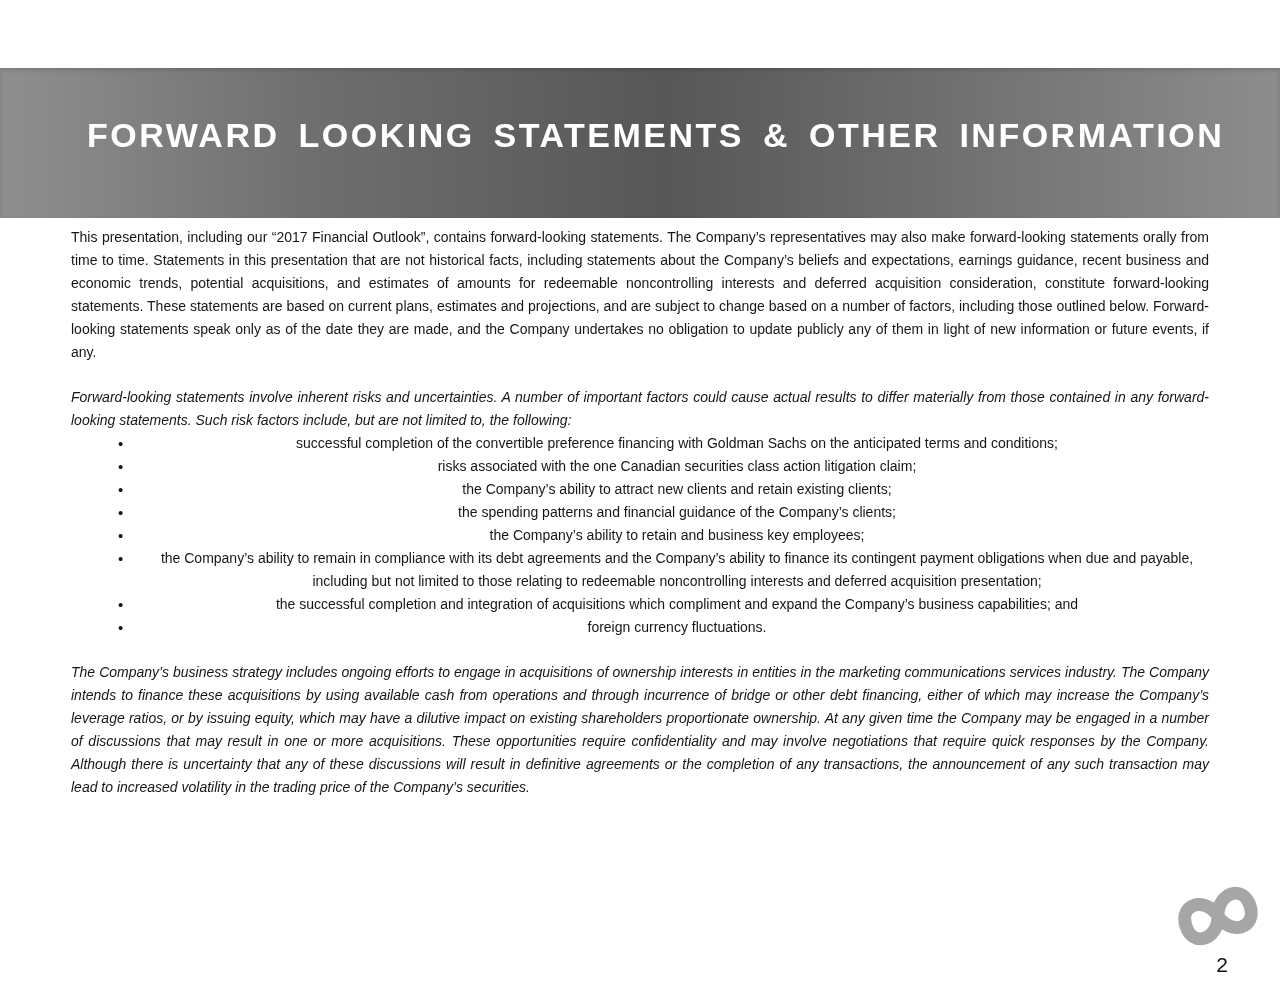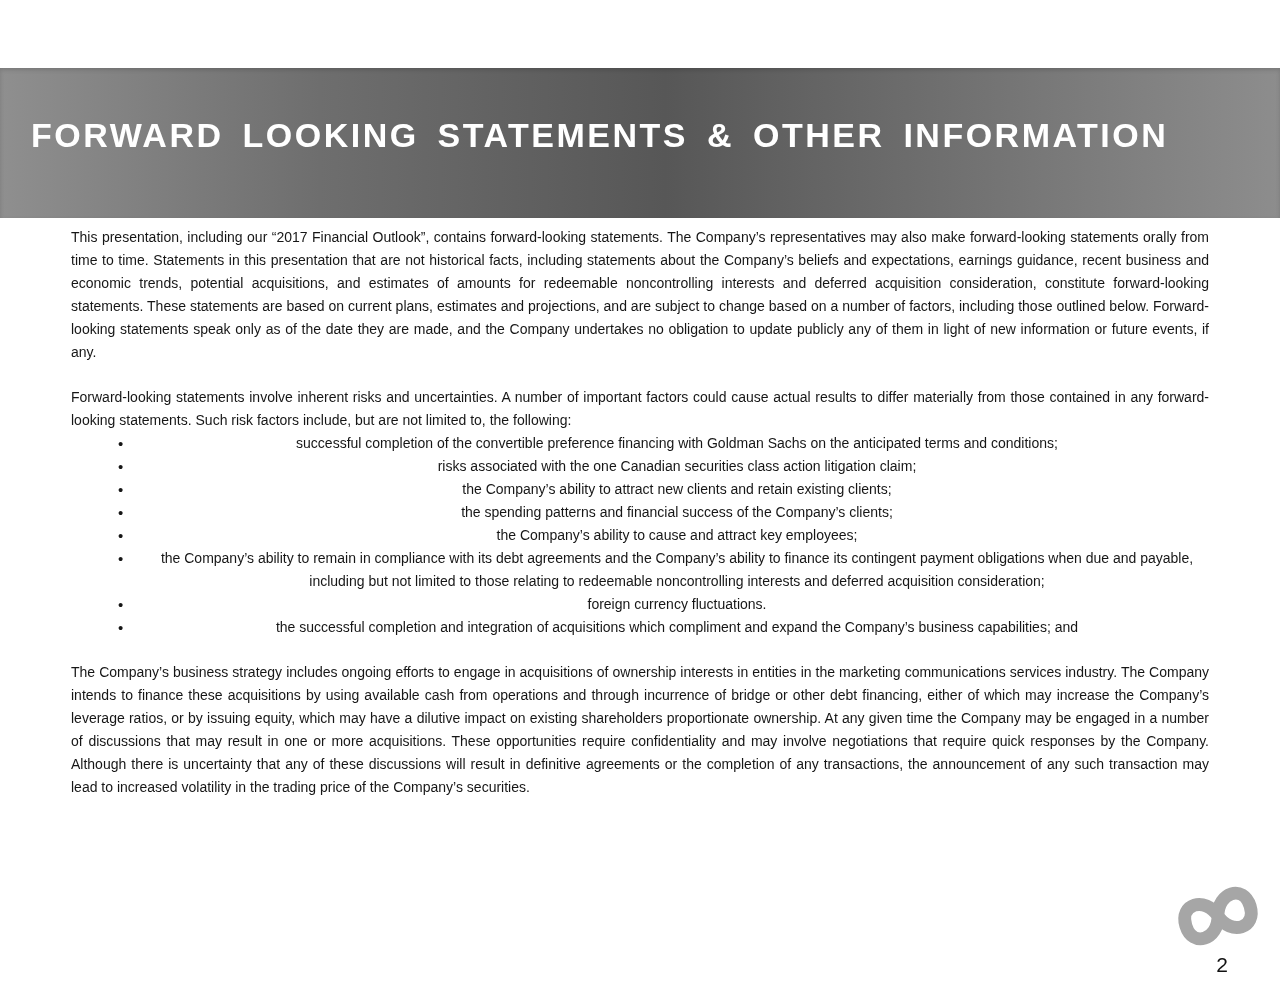--- a/index.html
+++ b/index.html
@@ -31,41 +31,41 @@
     background:linear-gradient(90deg,
       var(--band-edge) 0%,
       #6e6e6e 25%,
       var(--band-center) 52%,
       #747474 78%,
       #8d8d8d 100%);
     box-shadow:inset 0 2px 4px rgba(0,0,0,0.15);
   }
   .slide-title{
     margin:0;
-    padding:48px 30px 0 31px;
+    padding:48px 30px 0 87px;
     font-size:34px;
     font-weight:bold;
     letter-spacing:2.5px;
     word-spacing:7px;
     color:var(--title-text);
     white-space:nowrap;
   }
   .content{
     position:absolute;
     left:71px;
     top:226px;
     width:1138px;
     font-size:14px;
     line-height:23px;
     color:var(--body-text);
     z-index:2;
   }
   .content p{margin:0;}
   .justified{text-align:justify;}
-  .spaced{margin-top:22px !important;}
+  .spaced{margin-top:22px !important;font-style:italic;}
   ul.bullets{
     list-style:none;
     margin:0;
     padding:0 0 0 74px;
   }
   ul.bullets li{
     position:relative;
     text-align:center;
   }
   ul.bullets li::before{
@@ -105,25 +105,25 @@
 
   <main class="content">
     <p class="justified">This presentation, including our “2017 Financial Outlook”, contains forward-looking statements. The Company’s representatives may also make forward-looking statements orally from time to time. Statements in this presentation that are not historical facts, including statements about the Company’s beliefs and expectations, earnings guidance, recent business and economic trends, potential acquisitions, and estimates of amounts for redeemable noncontrolling interests and deferred acquisition consideration, constitute forward-looking statements.  These statements are based on current plans, estimates and projections, and are subject to change based on a number of factors, including those outlined below. Forward-looking statements speak only as of the date they are made, and the Company undertakes no obligation to update publicly any of them in light of new information or future events, if any.</p>
 
     <p class="justified spaced">Forward-looking statements involve inherent risks and uncertainties.  A number of important factors could cause actual results to differ materially from those contained in any forward-looking statements. Such risk factors include, but are not limited to, the following:</p>
 
     <ul class="bullets">
       <li>successful completion of the convertible preference financing with Goldman Sachs on the anticipated terms and conditions;</li>
       <li>risks associated with the one Canadian securities class action litigation claim;</li>
       <li>the Company’s ability to attract new clients and retain existing clients;</li>
-      <li>the spending patterns and financial success of the Company’s clients;</li>
-      <li>the Company’s ability to cause and attract key employees;</li>
-      <li>the Company’s ability to remain in compliance with its debt agreements and the Company’s ability to finance its contingent payment obligations when due and payable, including but not limited to those relating to redeemable noncontrolling interests and deferred acquisition consideration;</li>
+      <li>the spending patterns and financial guidance of the Company’s clients;</li>
+      <li>the Company’s ability to retain and business key employees;</li>
+      <li>the Company’s ability to remain in compliance with its debt agreements and the Company’s ability to finance its contingent payment obligations when due and payable, including but not limited to those relating to redeemable noncontrolling interests and deferred acquisition presentation;</li>
+      <li>the successful completion and integration of acquisitions which compliment and expand the Company’s business capabilities; and</li>
       <li>foreign currency fluctuations.</li>
-      <li>the successful completion and integration of acquisitions which compliment and expand the Company’s business capabilities; and</li>
     </ul>
 
     <p class="justified spaced">The Company’s business strategy includes ongoing efforts to engage in acquisitions of ownership interests in entities in the marketing communications services industry.  The Company intends to finance these acquisitions by using available cash from operations and through incurrence of bridge or other debt financing, either of which may increase the Company’s leverage ratios, or by issuing equity, which may have a dilutive impact on existing shareholders proportionate ownership.  At any given time the Company may be engaged in a number of discussions that may result in one or more acquisitions.  These opportunities require confidentiality and may involve negotiations that require quick responses by the Company.  Although there is uncertainty that any of these discussions will result in definitive agreements or the completion of any transactions, the announcement of any such transaction may lead to increased volatility in the trading price of the Company’s securities.</p>
 
   </main>
 
   <div class="logo">
     <svg viewBox="0 0 100 72" xmlns="http://www.w3.org/2000/svg" aria-hidden="true">
       <path d="M15 36 C15 12 43 12 50 36 C57 60 85 60 85 36 C85 12 57 12 50 36 C43 60 15 60 15 36 Z" fill="none" stroke="#a6a6a6" stroke-width="13.5" stroke-linejoin="round" stroke-linecap="round"></path>
     </svg>

